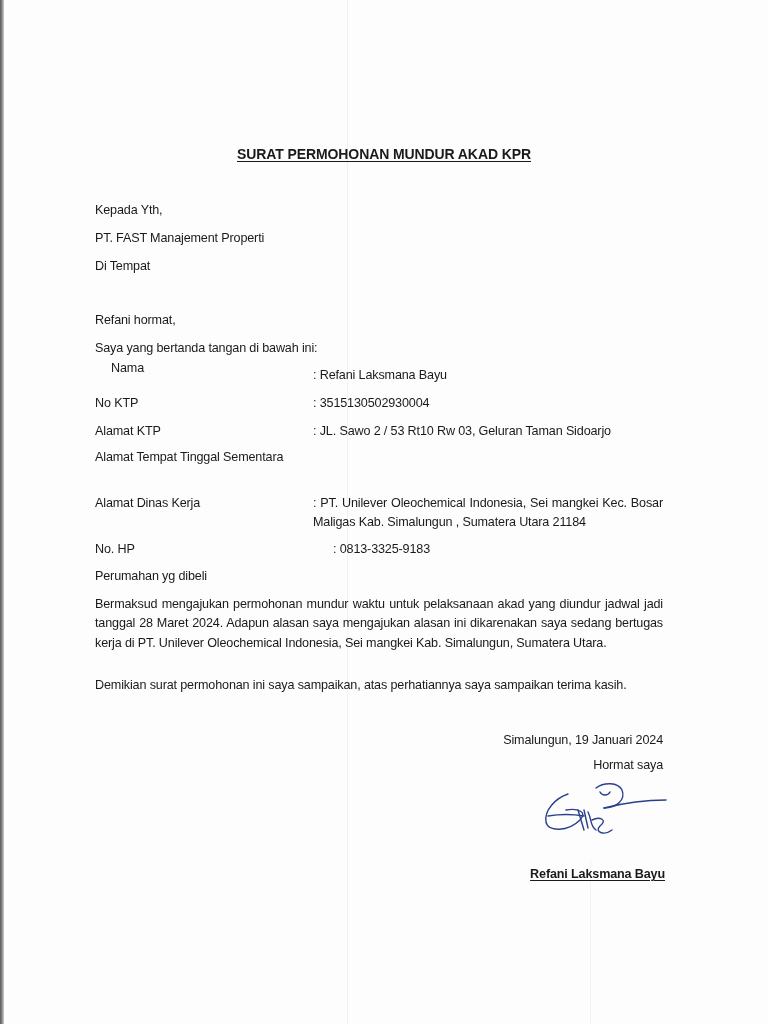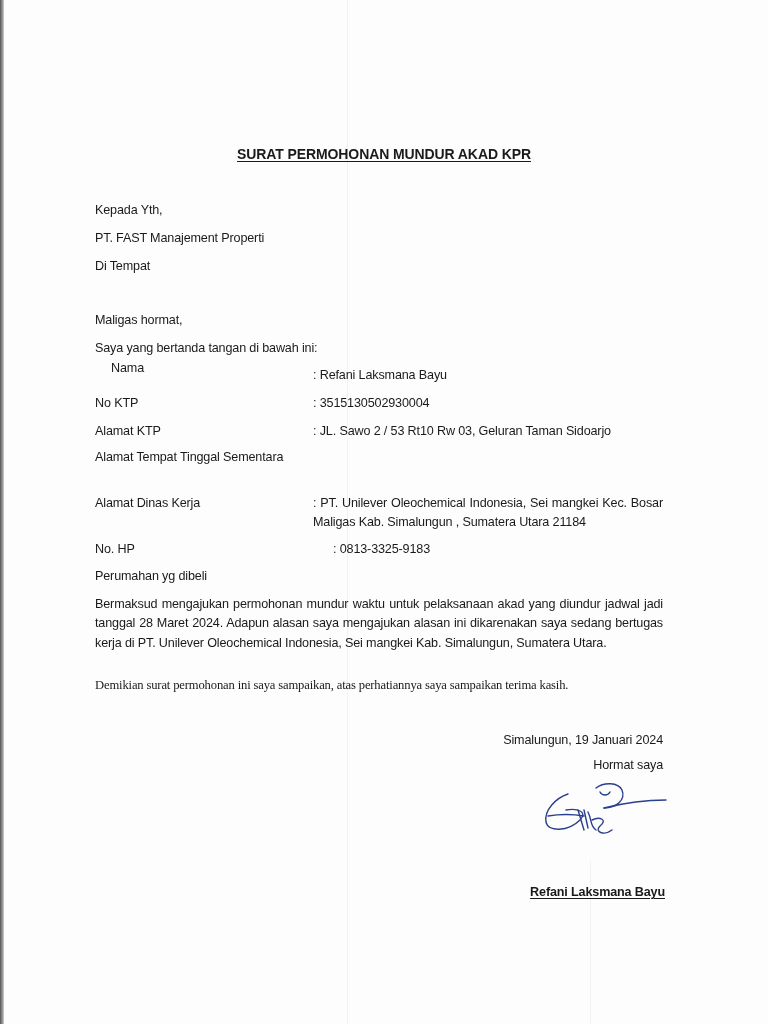--- a/index.html
+++ b/index.html
@@ -38,21 +38,21 @@
     .field-label { left: 95px; }
     .field-value { left: 313px; }
     .field-value.wrap {
       white-space: normal; width: 350px; text-align: justify;
       text-align-last: left; line-height: 19px;
     }
     .para {
       left: 95px; width: 568px; white-space: normal;
       text-align: justify; line-height: 19.4px;
     }
-    .para-last { left: 95px; width: 580px; font-family: Liberation Serif, serif; }
+    .para-last { left: 95px; width: 580px; }
     .right { right: 105px; text-align: right; margin-left: 24px; }
     .signer {
       right: 103px; font-weight: bold; text-decoration: underline;
       text-underline-offset: 2px;
     }
     .signature { position: absolute; left: 538px; top: 780px; }
   </style>
 </head>
 <body>
 
@@ -60,21 +60,21 @@
   <div class="scan-edge"></div>
   <div class="fold-line"></div>
   <div class="fold-line-2"></div>
 
   <div class="abs title">SURAT PERMOHONAN MUNDUR AKAD KPR</div>
 
   <div class="abs addr" style="top:203px;">Kepada Yth,</div>
   <div class="abs addr" style="top:231px;">PT. FAST Manajement Properti</div>
   <div class="abs addr" style="top:259px;">Di Tempat</div>
 
-  <div class="abs addr" style="top:313px;">Maligas hormat,</div>
+  <div class="abs addr" style="top:313px;">Refani hormat,</div>
   <div class="abs addr" style="top:341px;">Saya yang bertanda tangan di bawah ini:</div>
 
   <div class="abs field-label" style="top:361px;margin-left:16px;">Nama</div>
   <div class="abs field-value" style="top:368px;">: Refani Laksmana Bayu</div>
 
   <div class="abs field-label" style="top:396px;">No KTP</div>
   <div class="abs field-value" style="top:396px;">: 3515130502930004</div>
 
   <div class="abs field-label" style="top:424px;">Alamat KTP</div>
   <div class="abs field-value" style="top:424px;">: JL. Sawo 2 / 53 Rt10 Rw 03, Geluran Taman Sidoarjo</div>
@@ -101,14 +101,14 @@
       <path d="M30 14 C 18 18, 6 30, 8 42 C 10 52, 30 52, 42 40 C 50 32, 40 28, 28 30"></path>
       <path d="M10 36 C 22 34, 34 34, 46 36"></path>
       <path d="M58 8 C 66 2, 80 2, 84 10 C 88 20, 78 28, 66 28"></path>
       <path d="M66 28 C 82 24, 104 20, 128 20"></path>
       <path d="M40 30 L 46 50 M 46 30 L 50 48 M 50 32 C 54 40, 52 46, 58 50"></path>
       <path d="M54 40 C 62 36, 70 40, 62 46 C 56 52, 66 56, 74 50"></path>
       <path d="M62 12 C 64 16, 70 16, 72 12"></path>
     </g>
   </svg>
 
-  <div class="abs signer" style="top:867px;margin-top:18px;">Refani Laksmana Bayu</div>
+  <div class="abs signer" style="top:867px;">Refani Laksmana Bayu</div>
 </div>
 
 </body></html>

